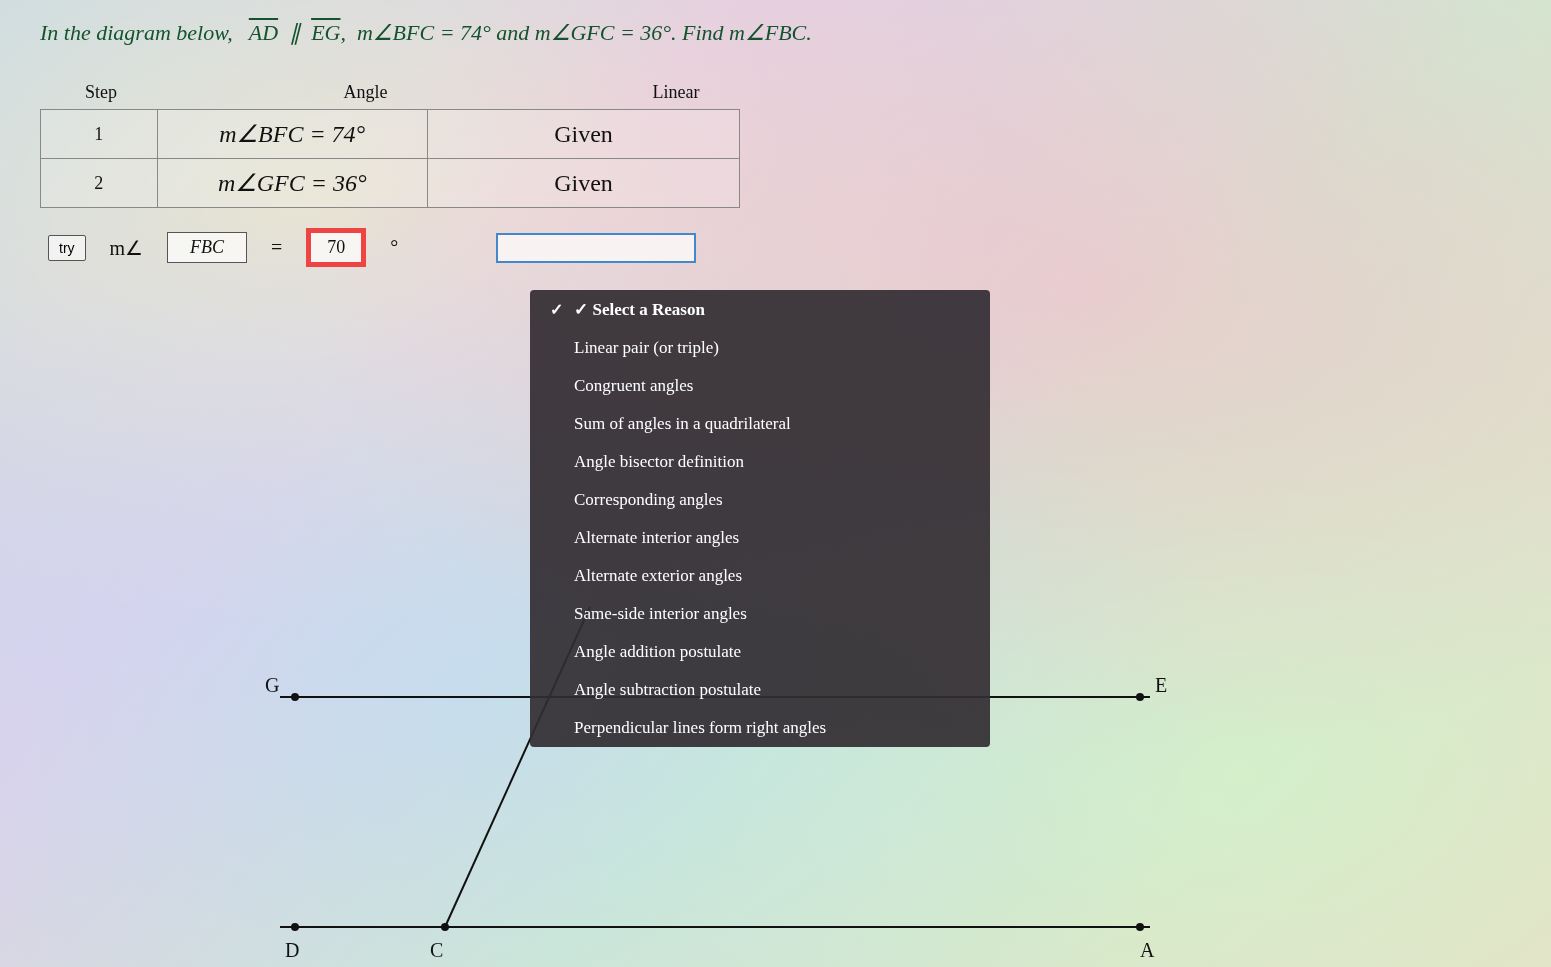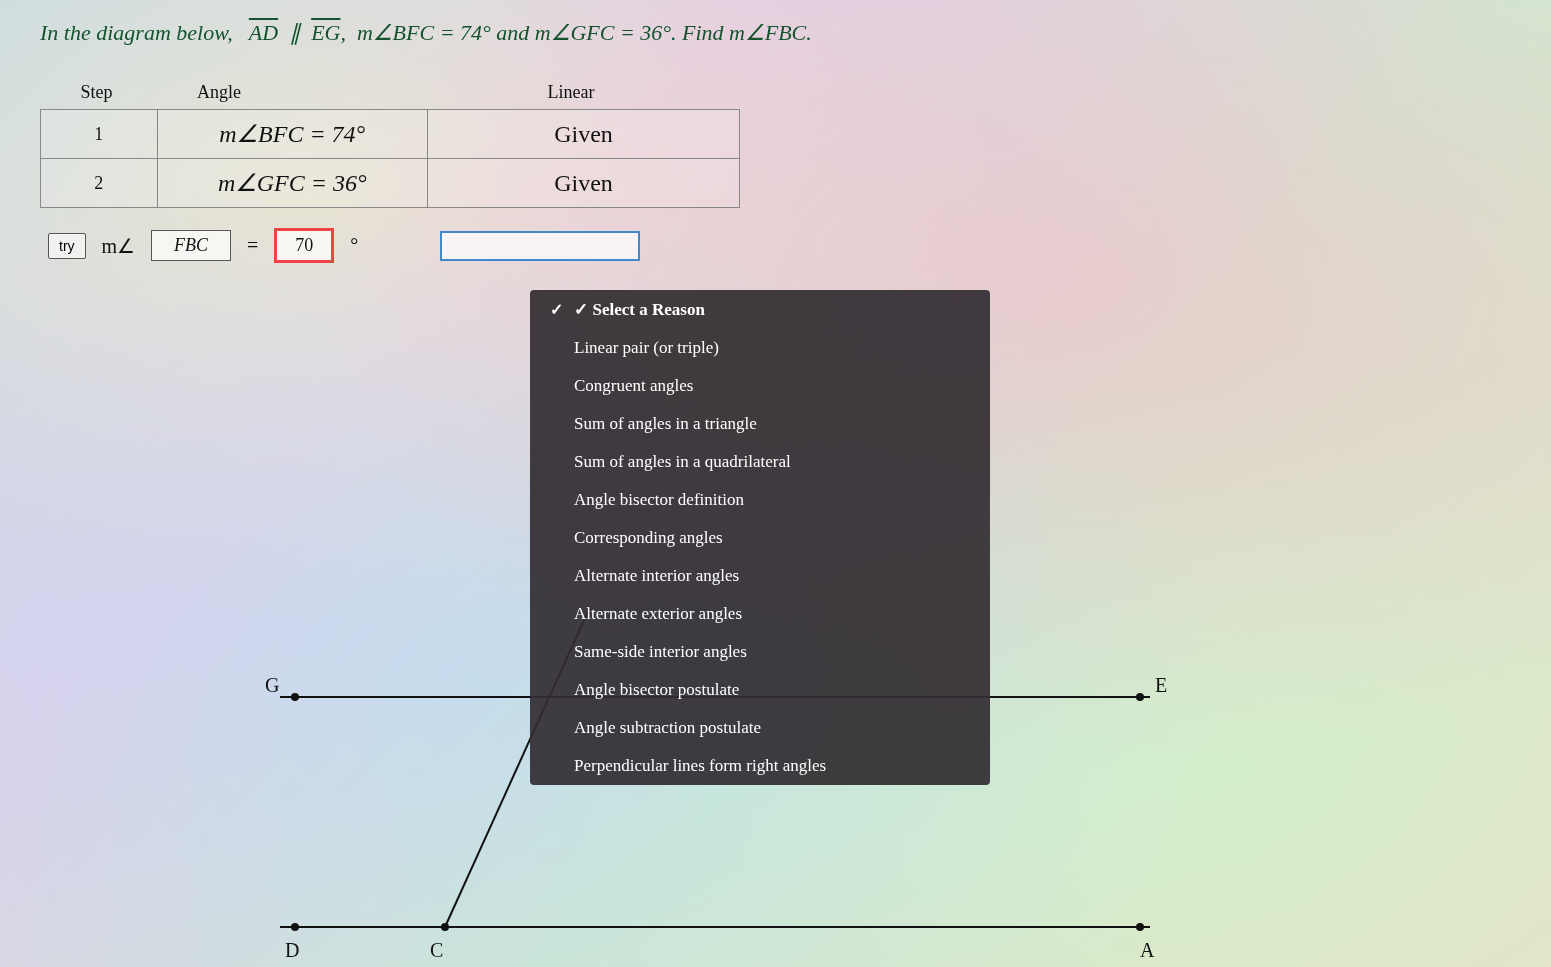--- a/index.html
+++ b/index.html
@@ -43,21 +43,21 @@
     .proof-table {
       border-collapse: collapse;
       margin-bottom: 20px;
       min-width: 700px;
     }
 
     .proof-table th {
       font-weight: normal;
       font-size: 18px;
       padding: 6px 40px;
-      text-align: left;
+      text-align: right;
       color: #111;
     }
 
     .proof-table td {
       border: 1px solid #888;
       padding: 10px 40px;
       font-size: 24px;
       text-align: center;
       background: rgba(255,255,255,0.15);
       color: #111;
@@ -74,21 +74,21 @@
     }
 
     .proof-table td.reason-col {
       width: 300px;
     }
 
     
     .try-row {
       display: flex;
       align-items: center;
-      gap: 16px;
+      gap: 24px;
       margin-bottom: 10px;
       font-size: 20px;
       color: #111;
       padding-left: 8px;
     }
 
     .try-btn {
       border: 1px solid #555;
       background: rgba(255,255,255,0.6);
       padding: 4px 10px;
@@ -101,21 +101,21 @@
       border: 1px solid #555;
       background: rgba(255,255,255,0.7);
       padding: 4px 12px;
       font-size: 18px;
       font-style: italic;
       min-width: 80px;
       text-align: center;
     }
 
     .value-box {
-      border: 3px solid #ef4444;
+      border: 5px solid #ef4444;
       background: rgba(255,255,255,0.7);
       padding: 4px 12px;
       font-size: 18px;
       min-width: 60px;
       text-align: center;
     }
 
     
     .dropdown-overlay {
       position: absolute;
@@ -230,24 +230,20 @@
   <div class="dropdown-item">
     <span class="checkmark"> </span>
     <span>Linear pair (or triple)</span>
   </div>
   <div class="dropdown-item">
     <span class="checkmark"> </span>
     <span>Congruent angles</span>
   </div>
   <div class="dropdown-item">
     <span class="checkmark"> </span>
-    <span>Sum of angles in a triangle</span>
-  </div>
-  <div class="dropdown-item">
-    <span class="checkmark"> </span>
     <span>Sum of angles in a quadrilateral</span>
   </div>
   <div class="dropdown-item">
     <span class="checkmark"> </span>
     <span>Angle bisector definition</span>
   </div>
   <div class="dropdown-item">
     <span class="checkmark"> </span>
     <span>Corresponding angles</span>
   </div>
@@ -258,21 +254,21 @@
   <div class="dropdown-item">
     <span class="checkmark"> </span>
     <span>Alternate exterior angles</span>
   </div>
   <div class="dropdown-item">
     <span class="checkmark"> </span>
     <span>Same-side interior angles</span>
   </div>
   <div class="dropdown-item">
     <span class="checkmark"> </span>
-    <span>Angle bisector postulate</span>
+    <span>Angle addition postulate</span>
   </div>
   <div class="dropdown-item">
     <span class="checkmark"> </span>
     <span>Angle subtraction postulate</span>
   </div>
   <div class="dropdown-item">
     <span class="checkmark"> </span>
     <span>Perpendicular lines form right angles</span>
   </div>
 </div>

